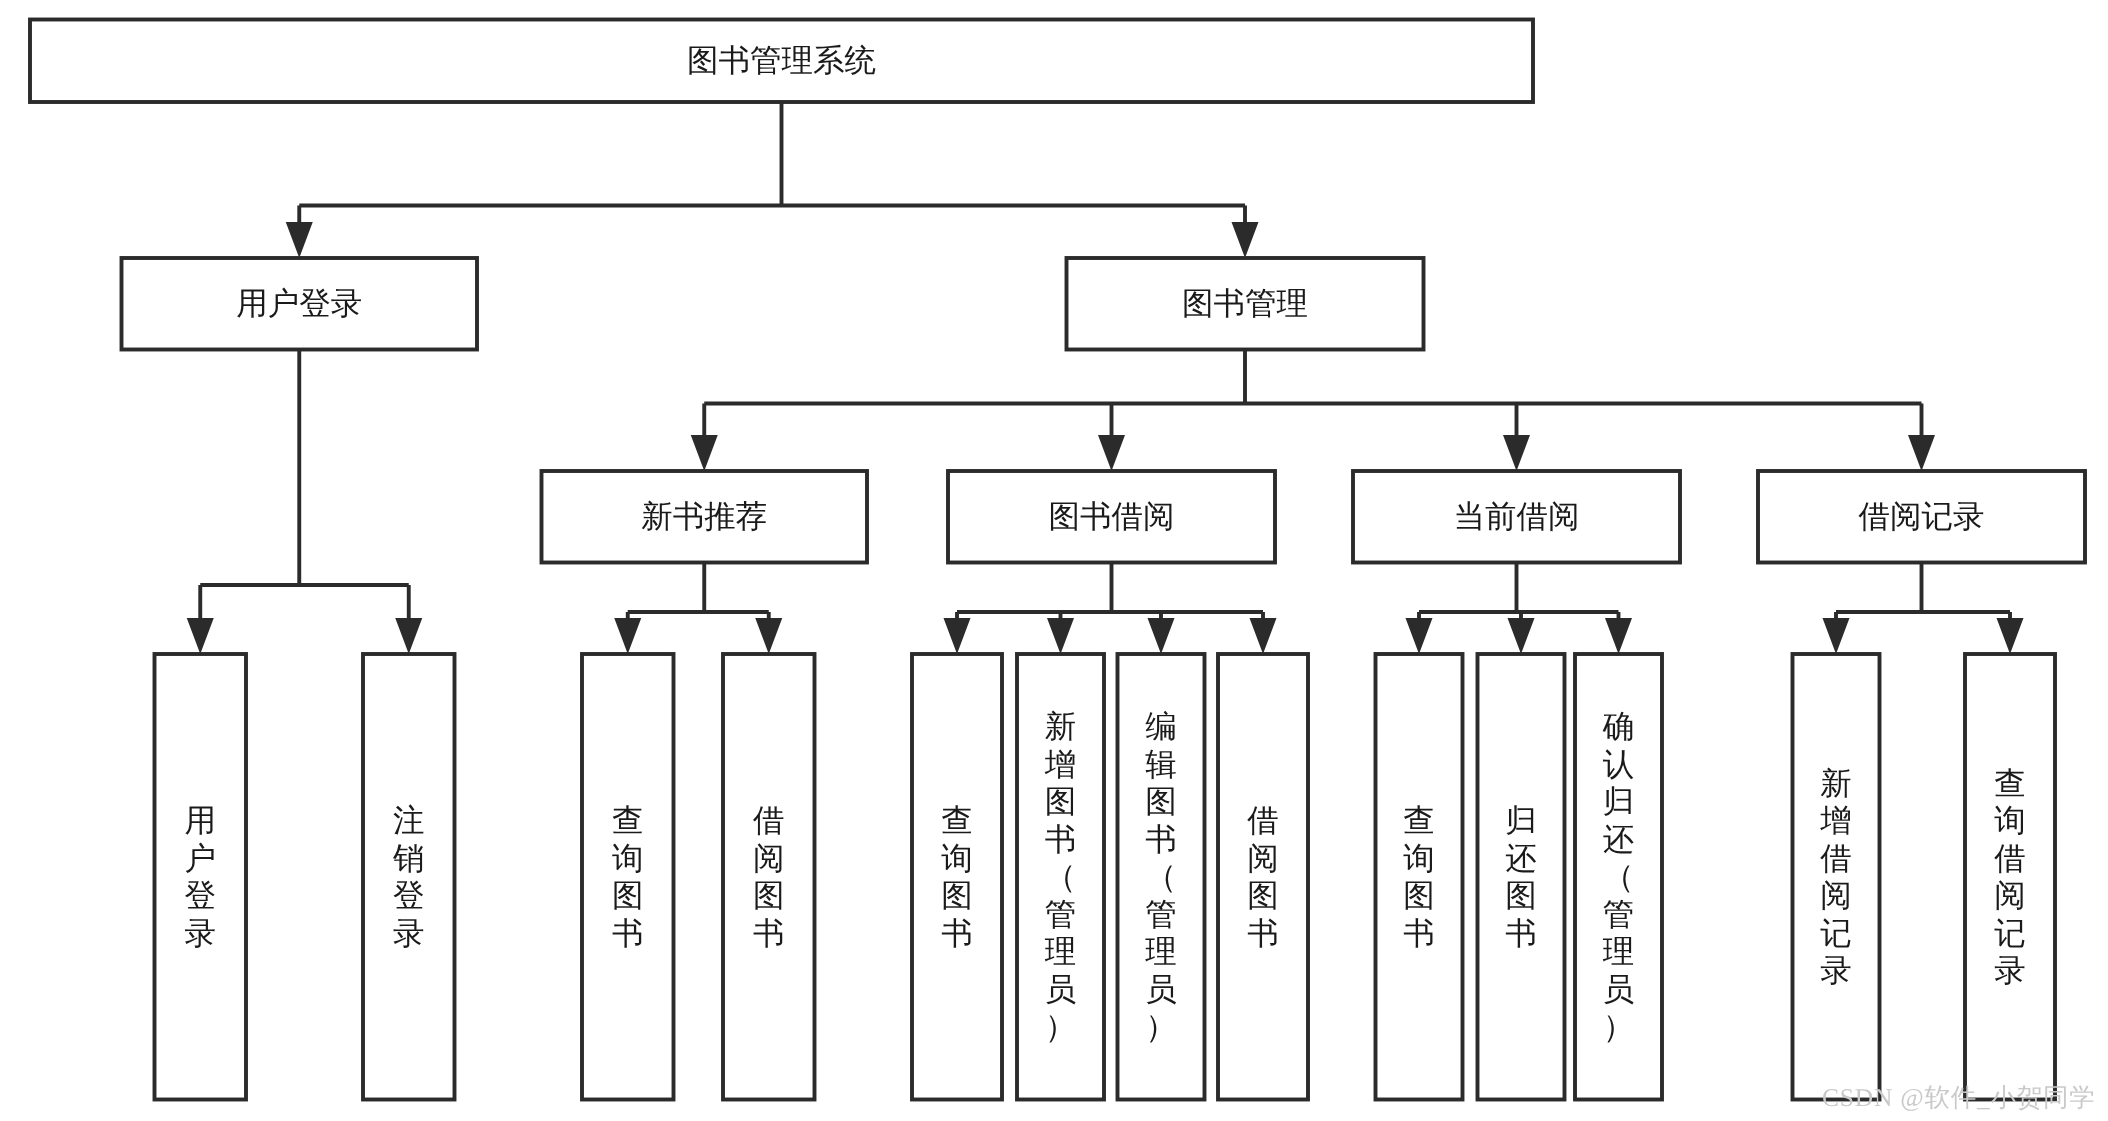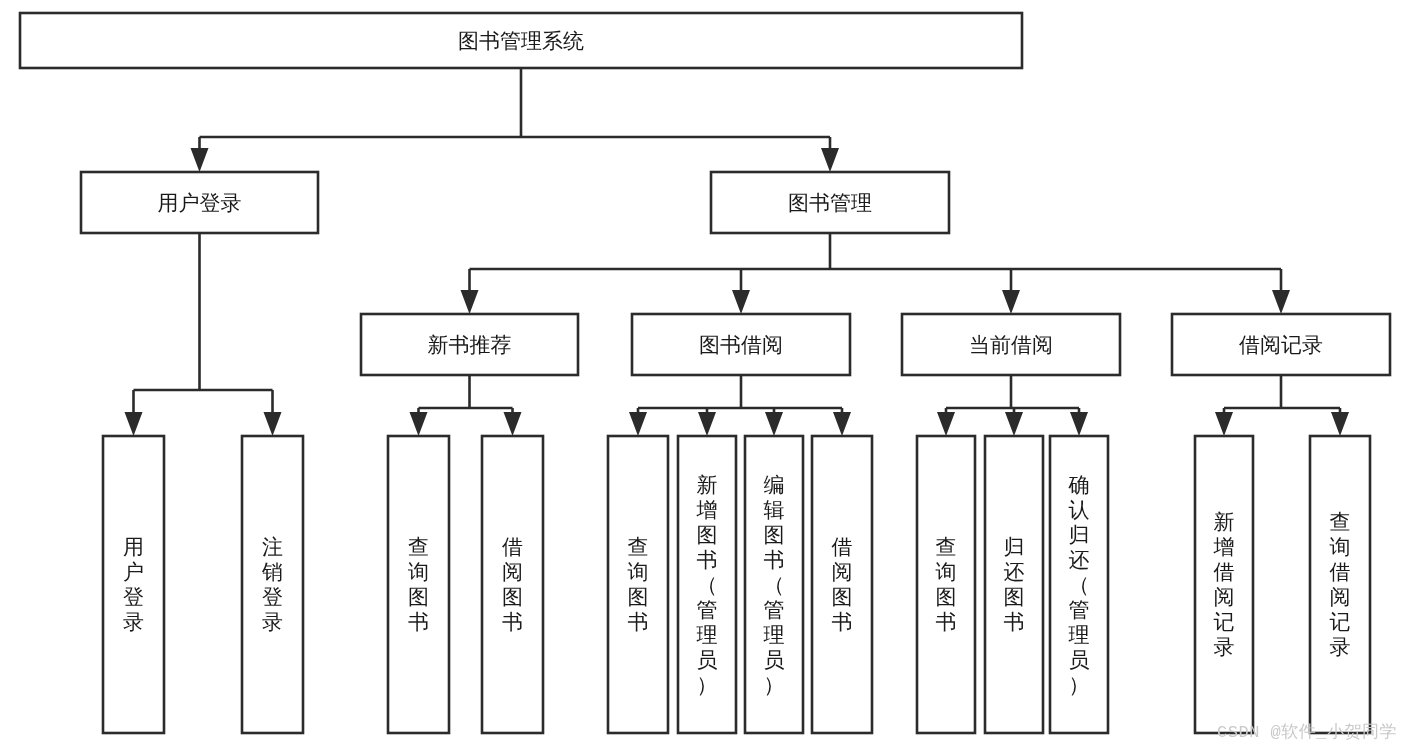--- a/index.html
+++ b/index.html
@@ -55,21 +55,21 @@
     font-family: "DejaVu Sans", "Liberation Sans", sans-serif;
     font-size: 21px;
     text-anchor: middle;
   }
   .watermark {
     position: absolute;
     right: 8px;
     bottom: 4px;
     color: #c9c9c9;
     font-size: 17px;
-    font-family: Liberation Mono, monospace;
+    font-family: Liberation Serif, serif;
     letter-spacing: 0.5px;
     white-space: nowrap;
     user-select: none;
   }
 </style>
 </head>
 <body>
 
 <div id="diagram-root">
   <svg id="flow-svg" viewBox="0 0 1405 747">

